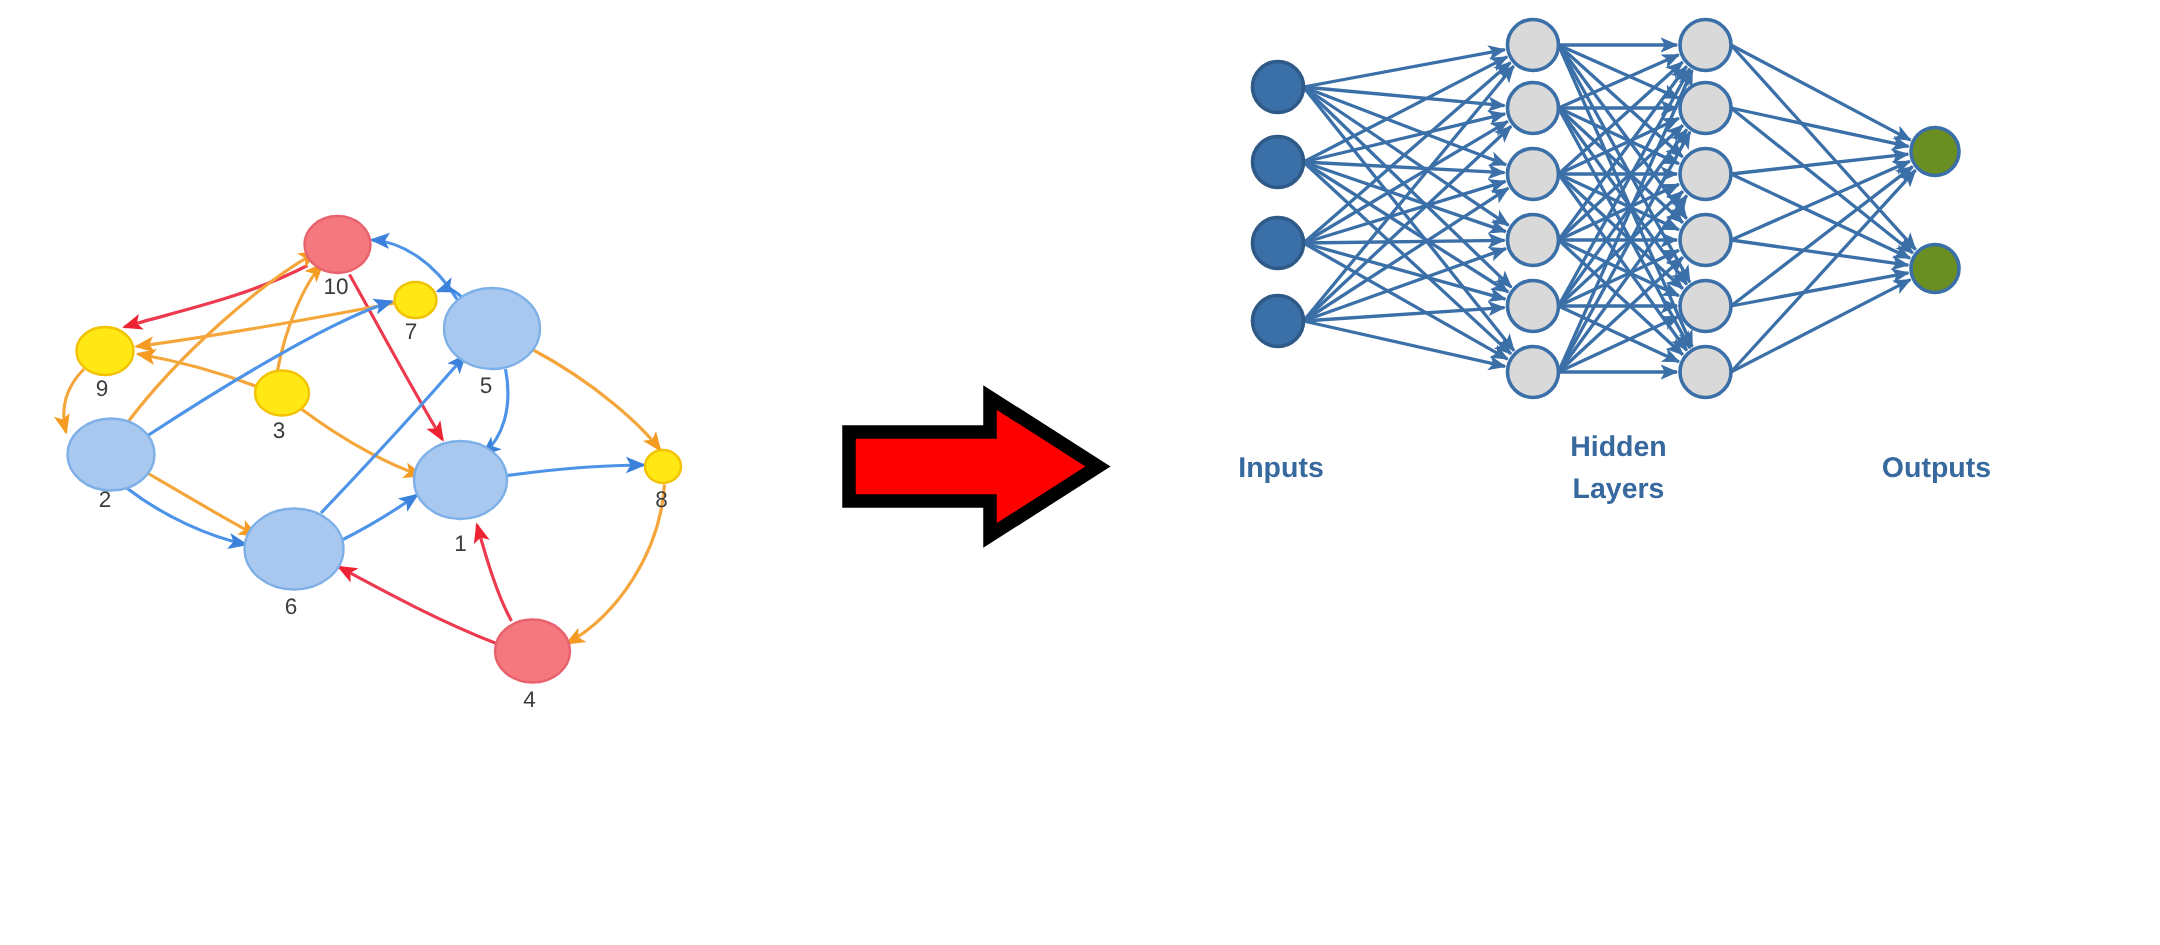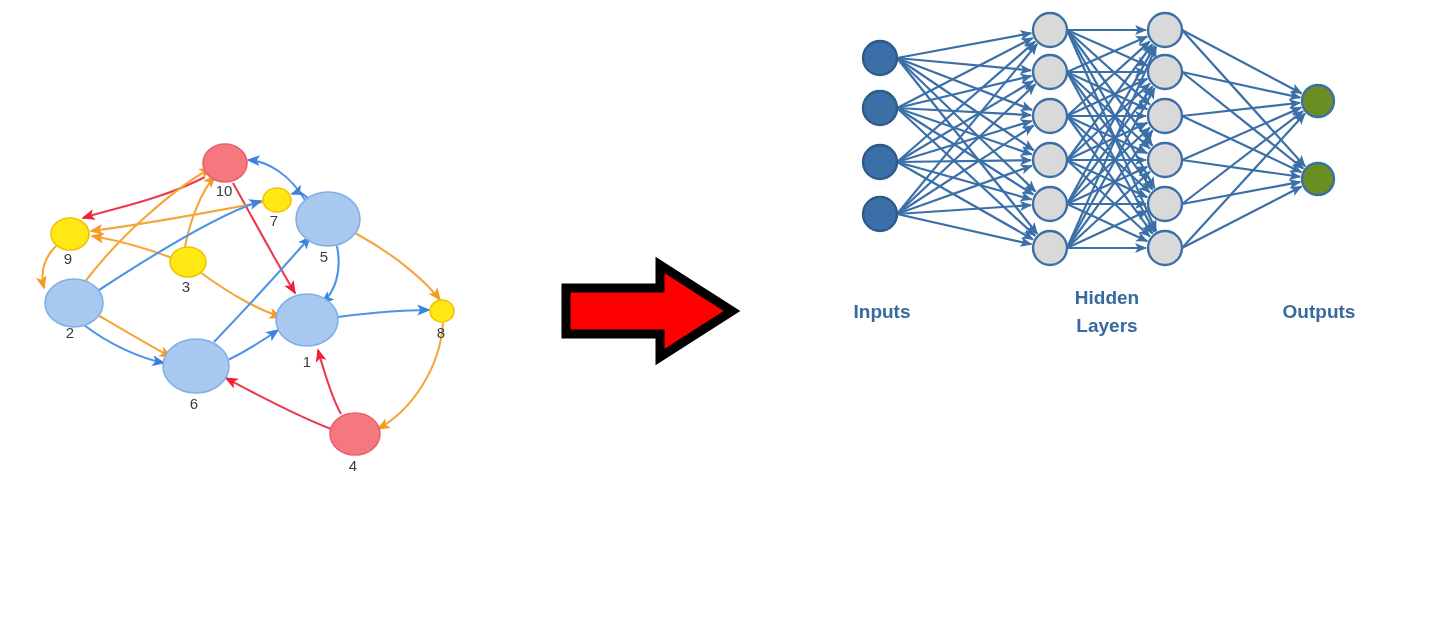--- a/index.html
+++ b/index.html
@@ -20,21 +20,21 @@
     height: 630px;
     background: #ffffff;
   }
   .panel {
     position: absolute;
     top: 0;
     height: 630px;
   }
   #graph-panel { left: 0; width: 520px; }
   #arrow-panel { left: 520px; width: 280px; }
-  #nn-panel    { left: 800px; width: 640px; text-align: center; }
+  #nn-panel    { left: 772px; width: 640px; text-align: center; }
 
   svg { display: block; overflow: visible; }
 
   .node-label {
     font-family: "Liberation Sans", sans-serif;
     font-size: 15px;
     fill: #3d3d3d;
   }
   .nn-caption {
     font-family: "Liberation Sans", sans-serif;

